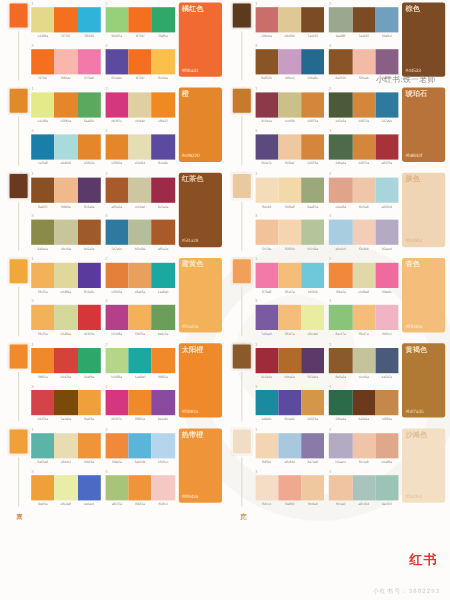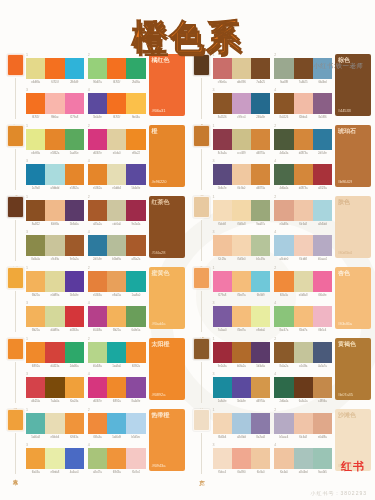--- a/index.html
+++ b/index.html
@@ -113,23 +113,20 @@
   }
 </style>
 </head>
 <body>
 
 <div class="page">
 
   <div class="watermark"></div>
   <div class="watermark2"></div>
 
-  <div class="title-wrap">
-    <div class="title">橙色系</div>
-  </div>
   <div class="credit">小红书:铁一老师</div>
 
   <div class="grid">
       <div class="block">
         <div class="rail">
           <div class="rail-chip" style="background: rgb(242, 106, 35);"></div>
           <div class="rail-line"></div>
           <div class="rail-label" style="color: rgb(201, 139, 60);">美好</div>
         </div>
         <div class="palettes">

